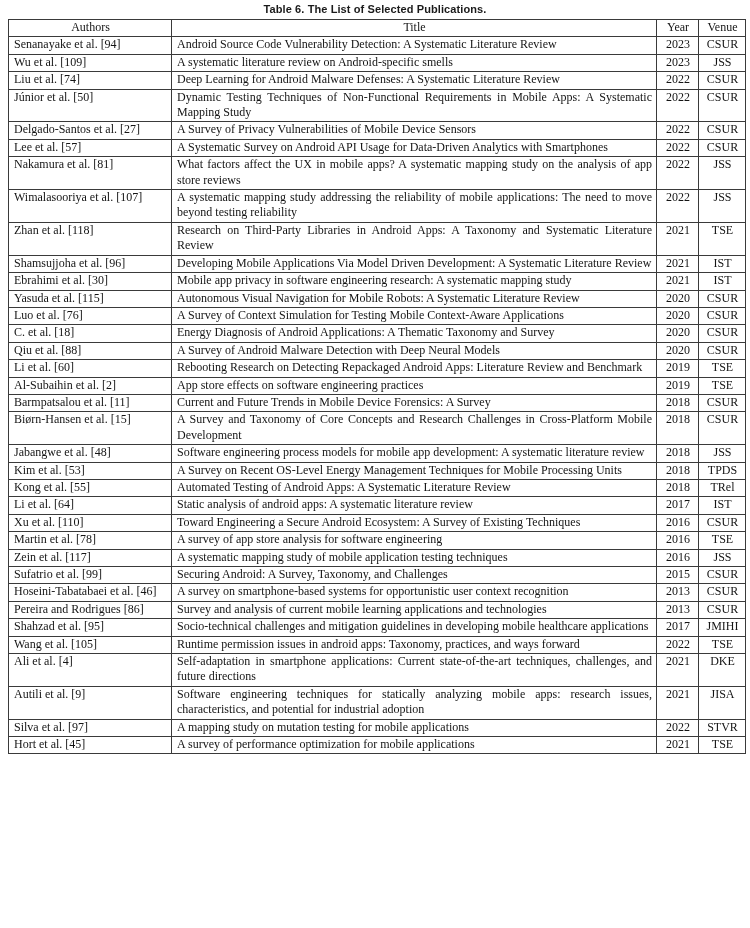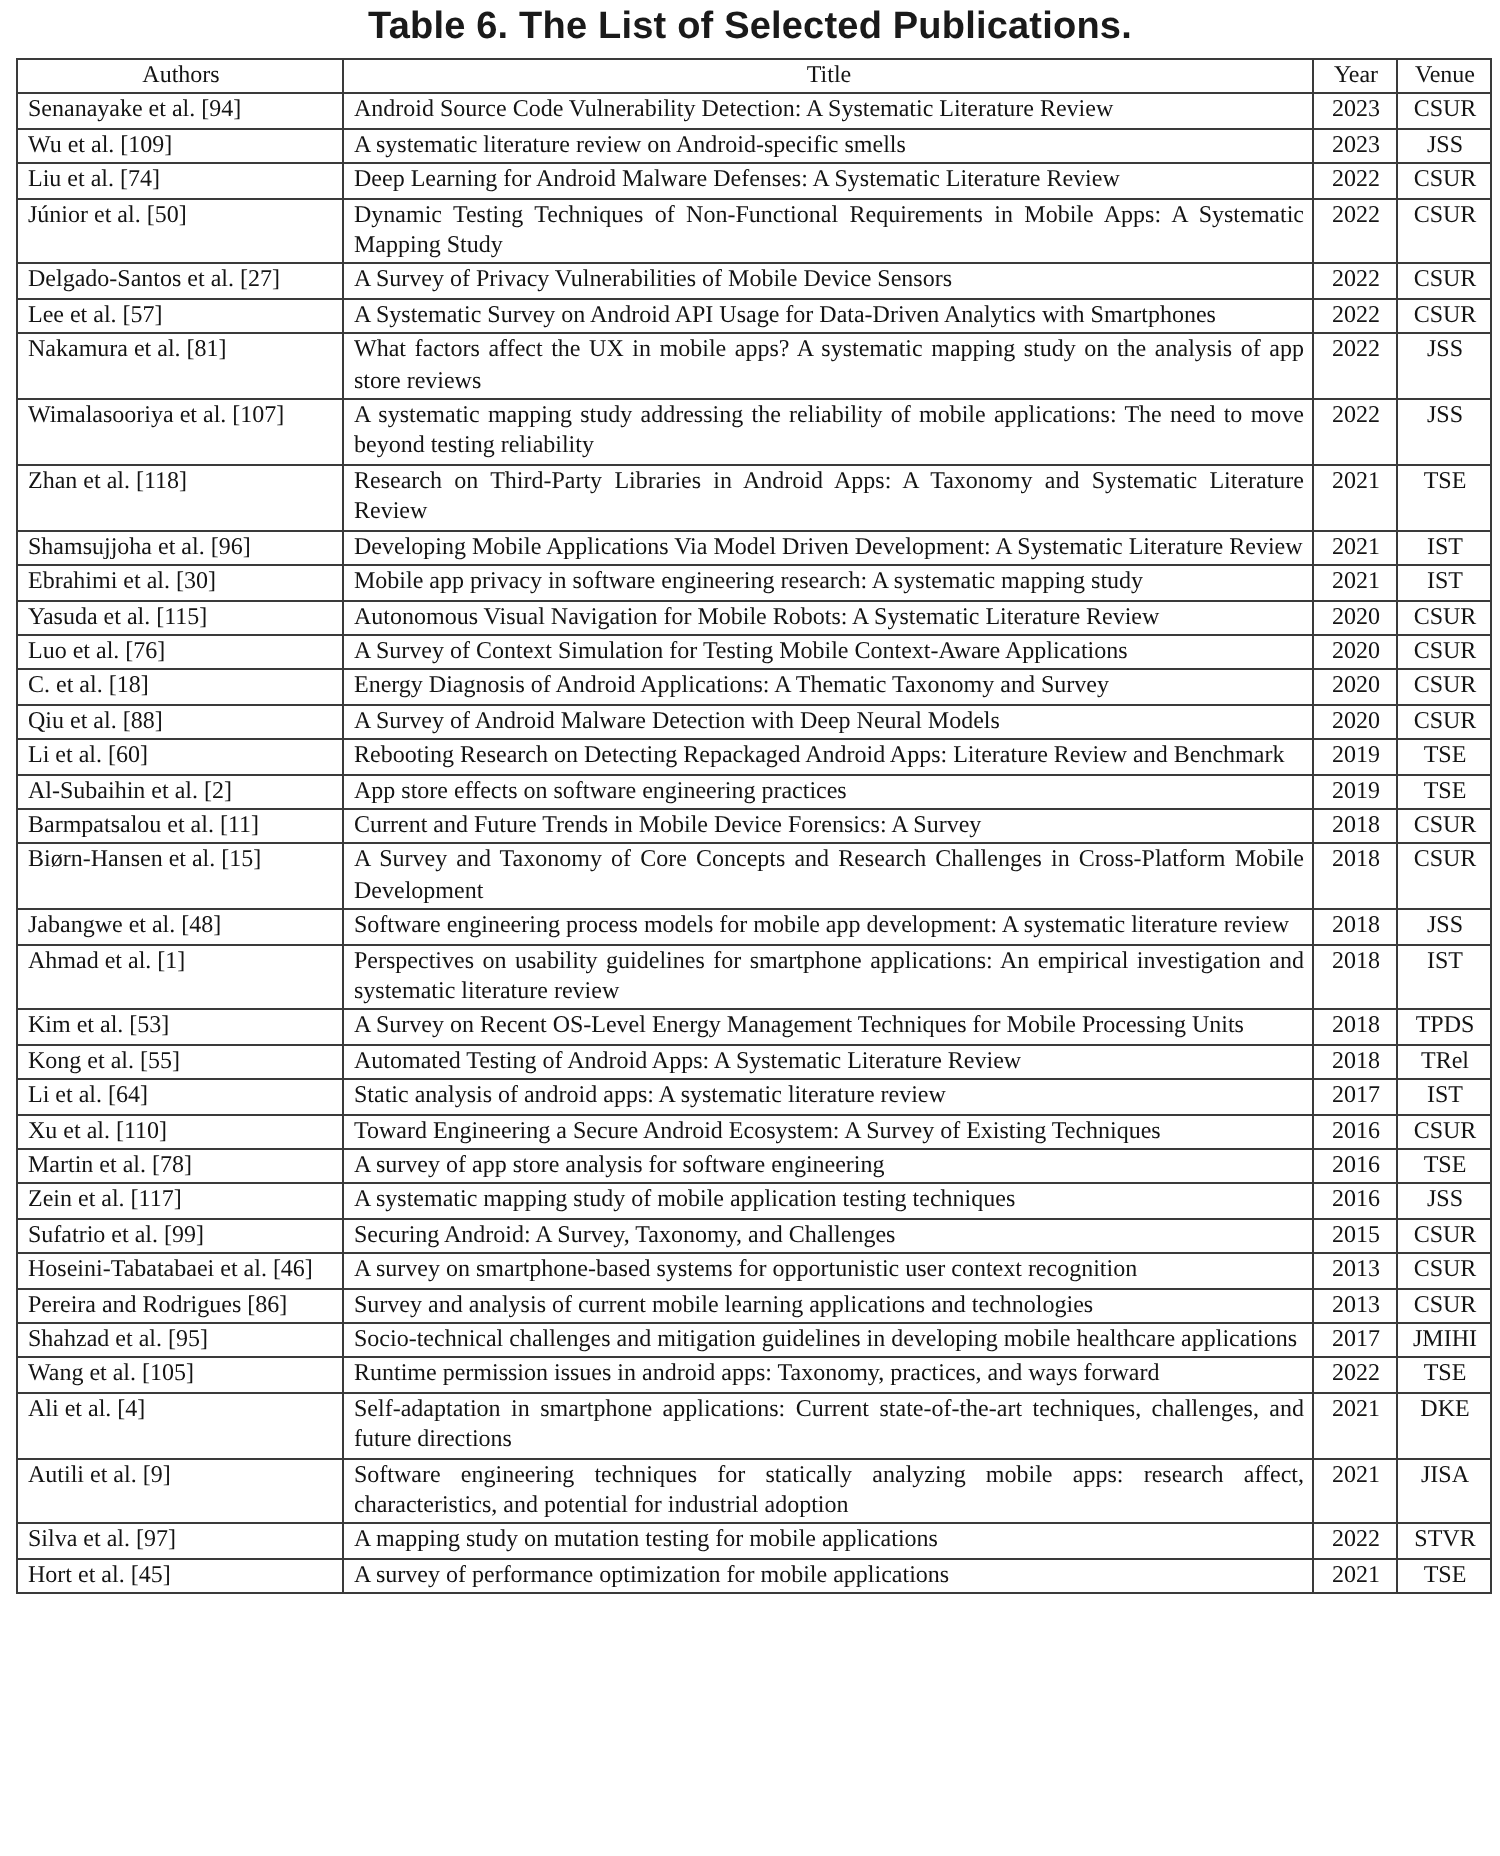--- a/index.html
+++ b/index.html
@@ -13,21 +13,21 @@
     height: 928px;
     background: #ffffff;
     font-family: "Liberation Serif", serif;
     color: #141414;
     overflow: hidden;
     box-sizing: border-box;
   }
   .caption {
     text-align: center;
     font-family: "Liberation Sans", sans-serif;
-    font-size: 19px;
+    font-size: 11px;
     font-weight: 600;
     letter-spacing: 0.1px;
     color: #1a1a1a;
     padding: 3px 0 4px 0;
   }
   table.pubs {
     border-collapse: collapse;
     table-layout: fixed;
     width: 737px;
     margin-left: 8px;
@@ -192,26 +192,20 @@
           <td class="c-year">2018</td>
           <td class="c-venue">CSUR</td>
         </tr>
         <tr>
           <td class="c-authors">Jabangwe et al. [48]</td>
           <td class="c-title">Software engineering process models for mobile app development: A systematic literature review</td>
           <td class="c-year">2018</td>
           <td class="c-venue">JSS</td>
         </tr>
         <tr>
-          <td class="c-authors">Ahmad et al. [1]</td>
-          <td class="c-title">Perspectives on usability guidelines for smartphone applications: An empirical investigation and systematic literature review</td>
-          <td class="c-year">2018</td>
-          <td class="c-venue">IST</td>
-        </tr>
-        <tr>
           <td class="c-authors">Kim et al. [53]</td>
           <td class="c-title">A Survey on Recent OS-Level Energy Management Techniques for Mobile Processing Units</td>
           <td class="c-year">2018</td>
           <td class="c-venue">TPDS</td>
         </tr>
         <tr>
           <td class="c-authors">Kong et al. [55]</td>
           <td class="c-title">Automated Testing of Android Apps: A Systematic Literature Review</td>
           <td class="c-year">2018</td>
           <td class="c-venue">TRel</td>
@@ -271,21 +265,21 @@
           <td class="c-venue">TSE</td>
         </tr>
         <tr>
           <td class="c-authors">Ali et al. [4]</td>
           <td class="c-title">Self-adaptation in smartphone applications: Current state-of-the-art techniques, challenges, and future directions</td>
           <td class="c-year">2021</td>
           <td class="c-venue">DKE</td>
         </tr>
         <tr>
           <td class="c-authors">Autili et al. [9]</td>
-          <td class="c-title">Software engineering techniques for statically analyzing mobile apps: research affect, characteristics, and potential for industrial adoption</td>
+          <td class="c-title">Software engineering techniques for statically analyzing mobile apps: research issues, characteristics, and potential for industrial adoption</td>
           <td class="c-year">2021</td>
           <td class="c-venue">JISA</td>
         </tr>
         <tr>
           <td class="c-authors">Silva et al. [97]</td>
           <td class="c-title">A mapping study on mutation testing for mobile applications</td>
           <td class="c-year">2022</td>
           <td class="c-venue">STVR</td>
         </tr>
         <tr>

